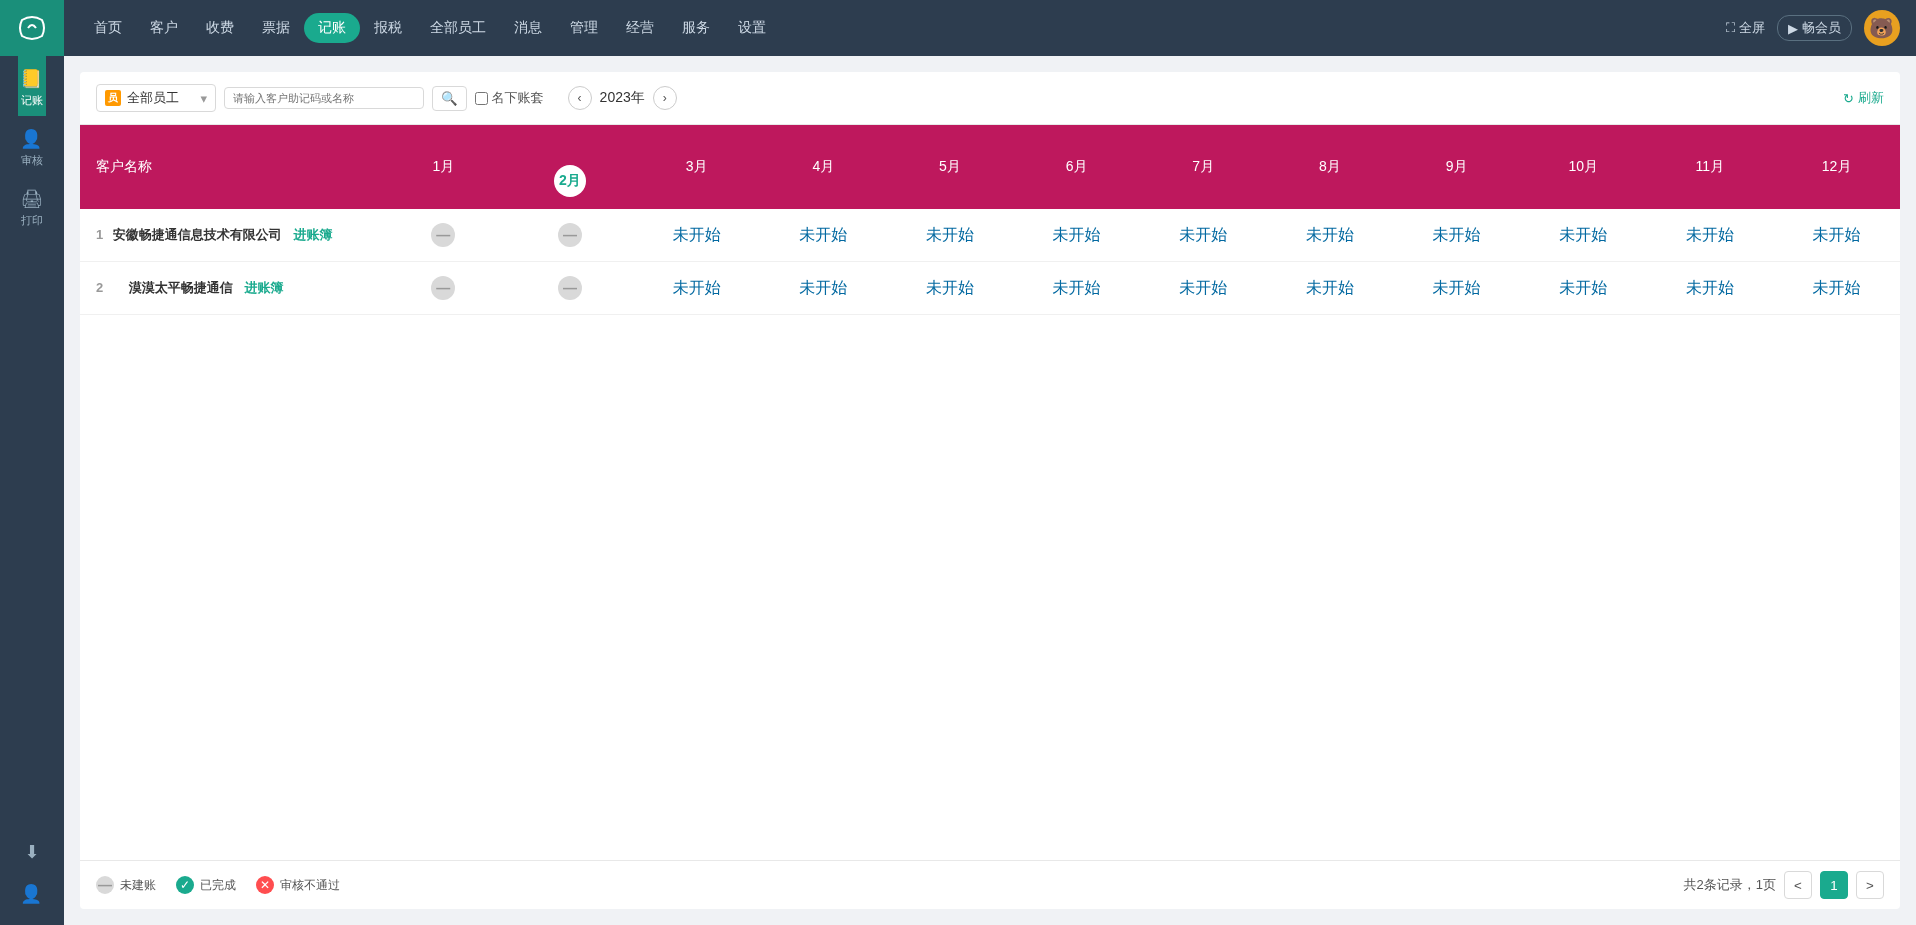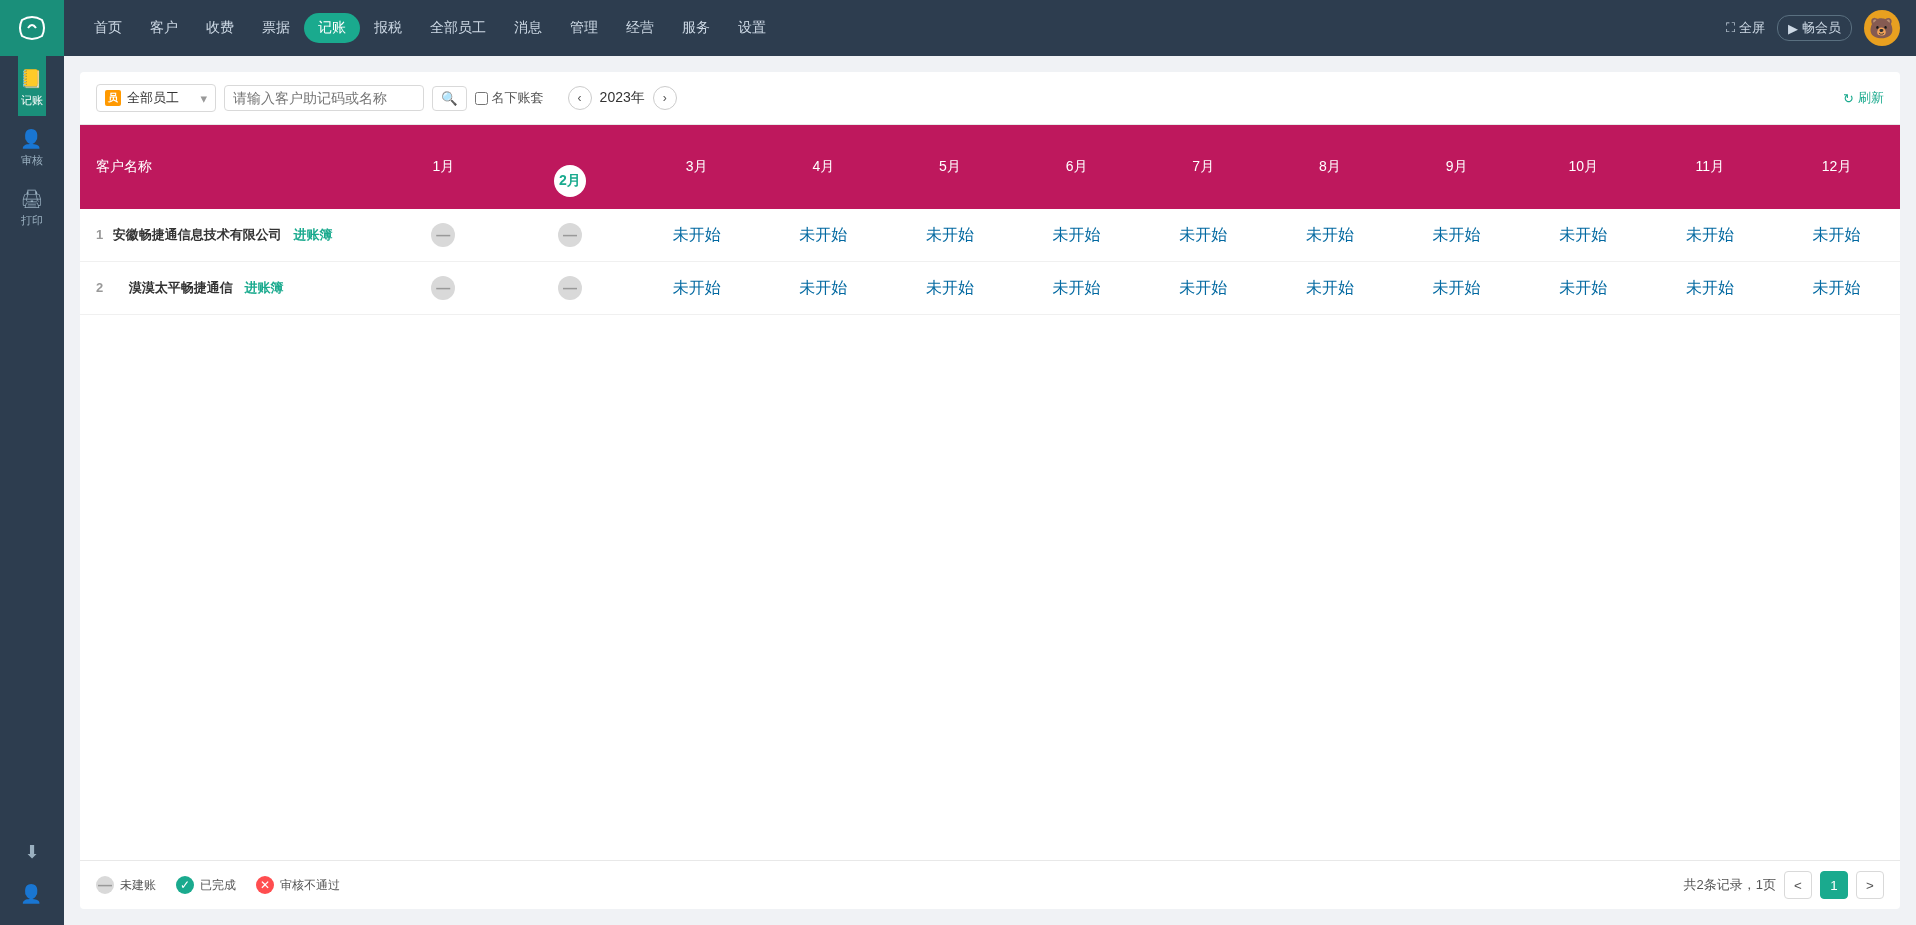--- a/index.html
+++ b/index.html
@@ -165,21 +165,21 @@
       align-items: center;
       justify-content: center;
       color: white;
       font-size: 10px;
       font-weight: bold;
     }
     .search-input {
       border: 1px solid #d9d9d9;
       border-radius: 4px;
       padding: 4px 8px;
-      font-size: 14px;
+      font-size: 11px;
       width: 200px;
       outline: none;
       color: #999;
     }
     .search-btn {
       border: 1px solid #d9d9d9;
       border-radius: 4px;
       padding: 4px 8px;
       cursor: pointer;
       background: #fff;

